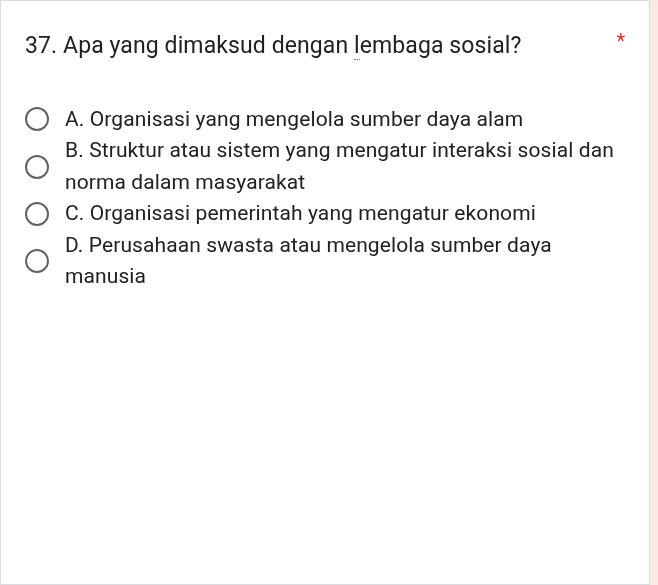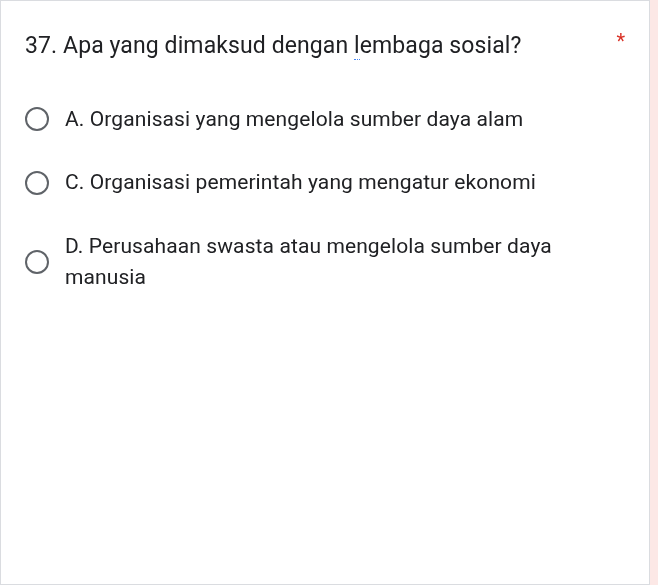--- a/index.html
+++ b/index.html
@@ -39,21 +39,20 @@
   }
   .required {
     color: #d93025;
     font-size: 20px;
     margin-left: 12px;
     line-height: 1.2;
   }
   .options {
     display: flex;
     flex-direction: column;
-    gap: 32px;
     padding-top: 8px;
   }
   .option {
     display: flex;
     align-items: center;
     gap: 16px;
     cursor: pointer;
   }
   .radio {
     width: 24px;
@@ -81,20 +80,24 @@
     <div class="required">*</div>
   </div>
 
   <div class="options">
     <label class="option">
       <span class="radio"></span>
       <span class="option-text">A. Organisasi yang mengelola sumber daya alam</span>
     </label>
     <label class="option">
       <span class="radio"></span>
+      <span class="option-text">B. Struktur atau sistem yang mengatur interaksi sosial dan norma dalam masyarakat</span>
+    </label>
+    <label class="option">
+      <span class="radio"></span>
       <span class="option-text">C. Organisasi pemerintah yang mengatur ekonomi</span>
     </label>
     <label class="option">
       <span class="radio"></span>
       <span class="option-text">D. Perusahaan swasta atau mengelola sumber daya manusia</span>
     </label>
   </div>
 </div>
 
 </body></html>

